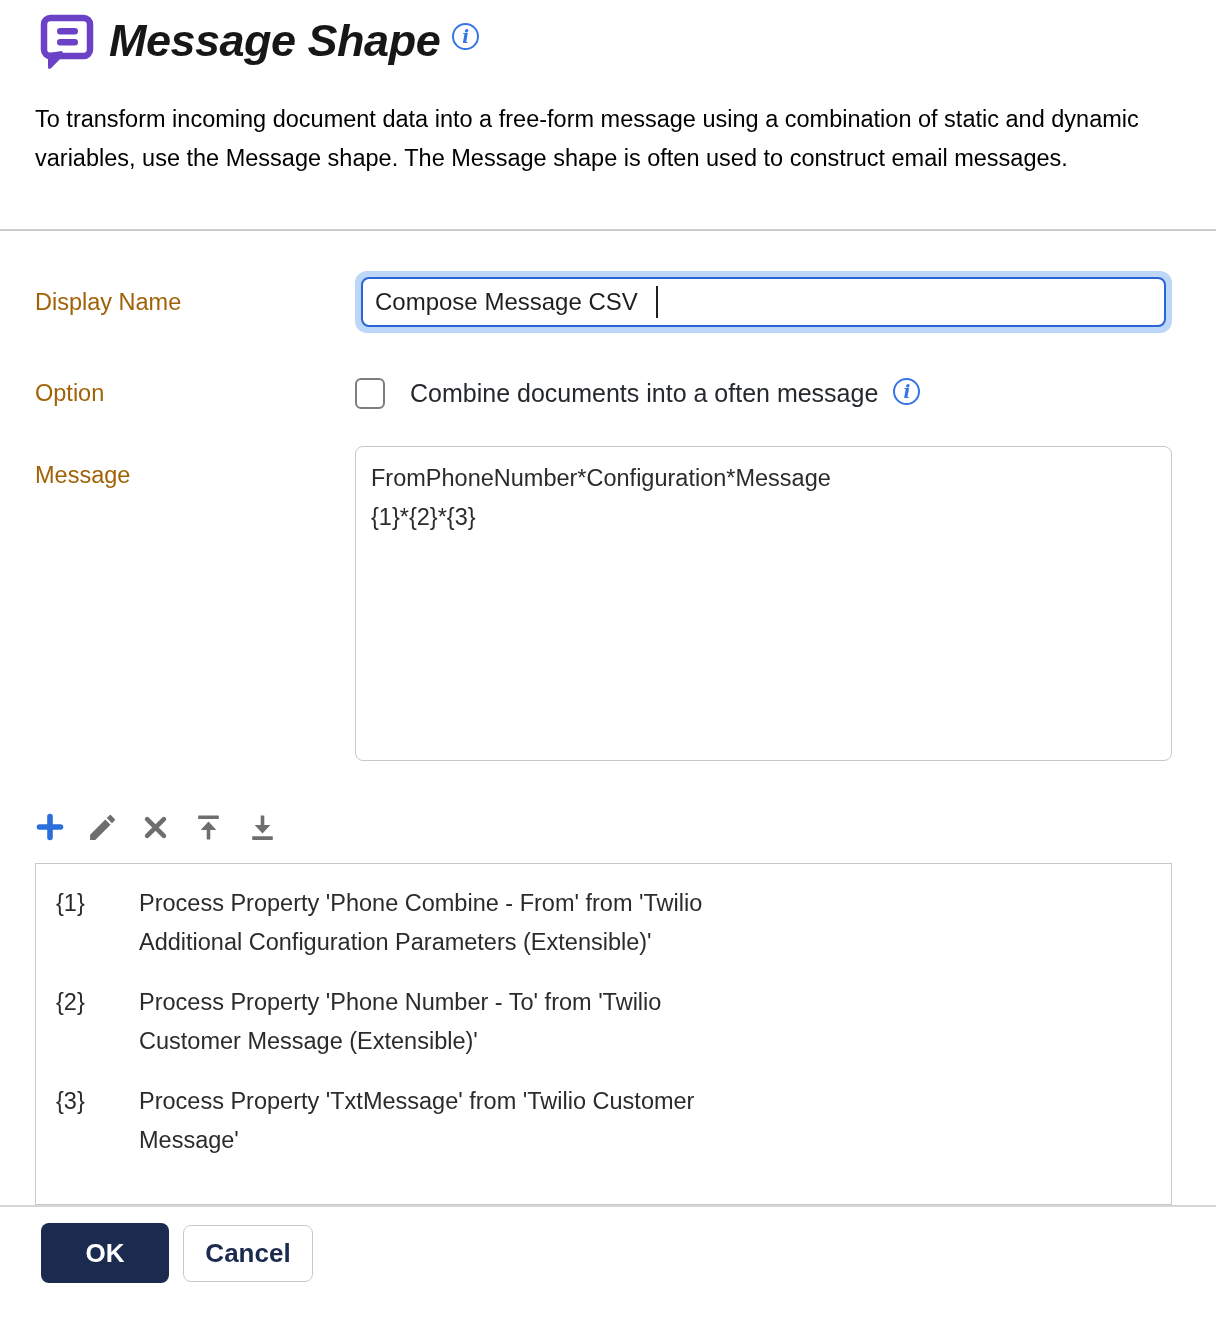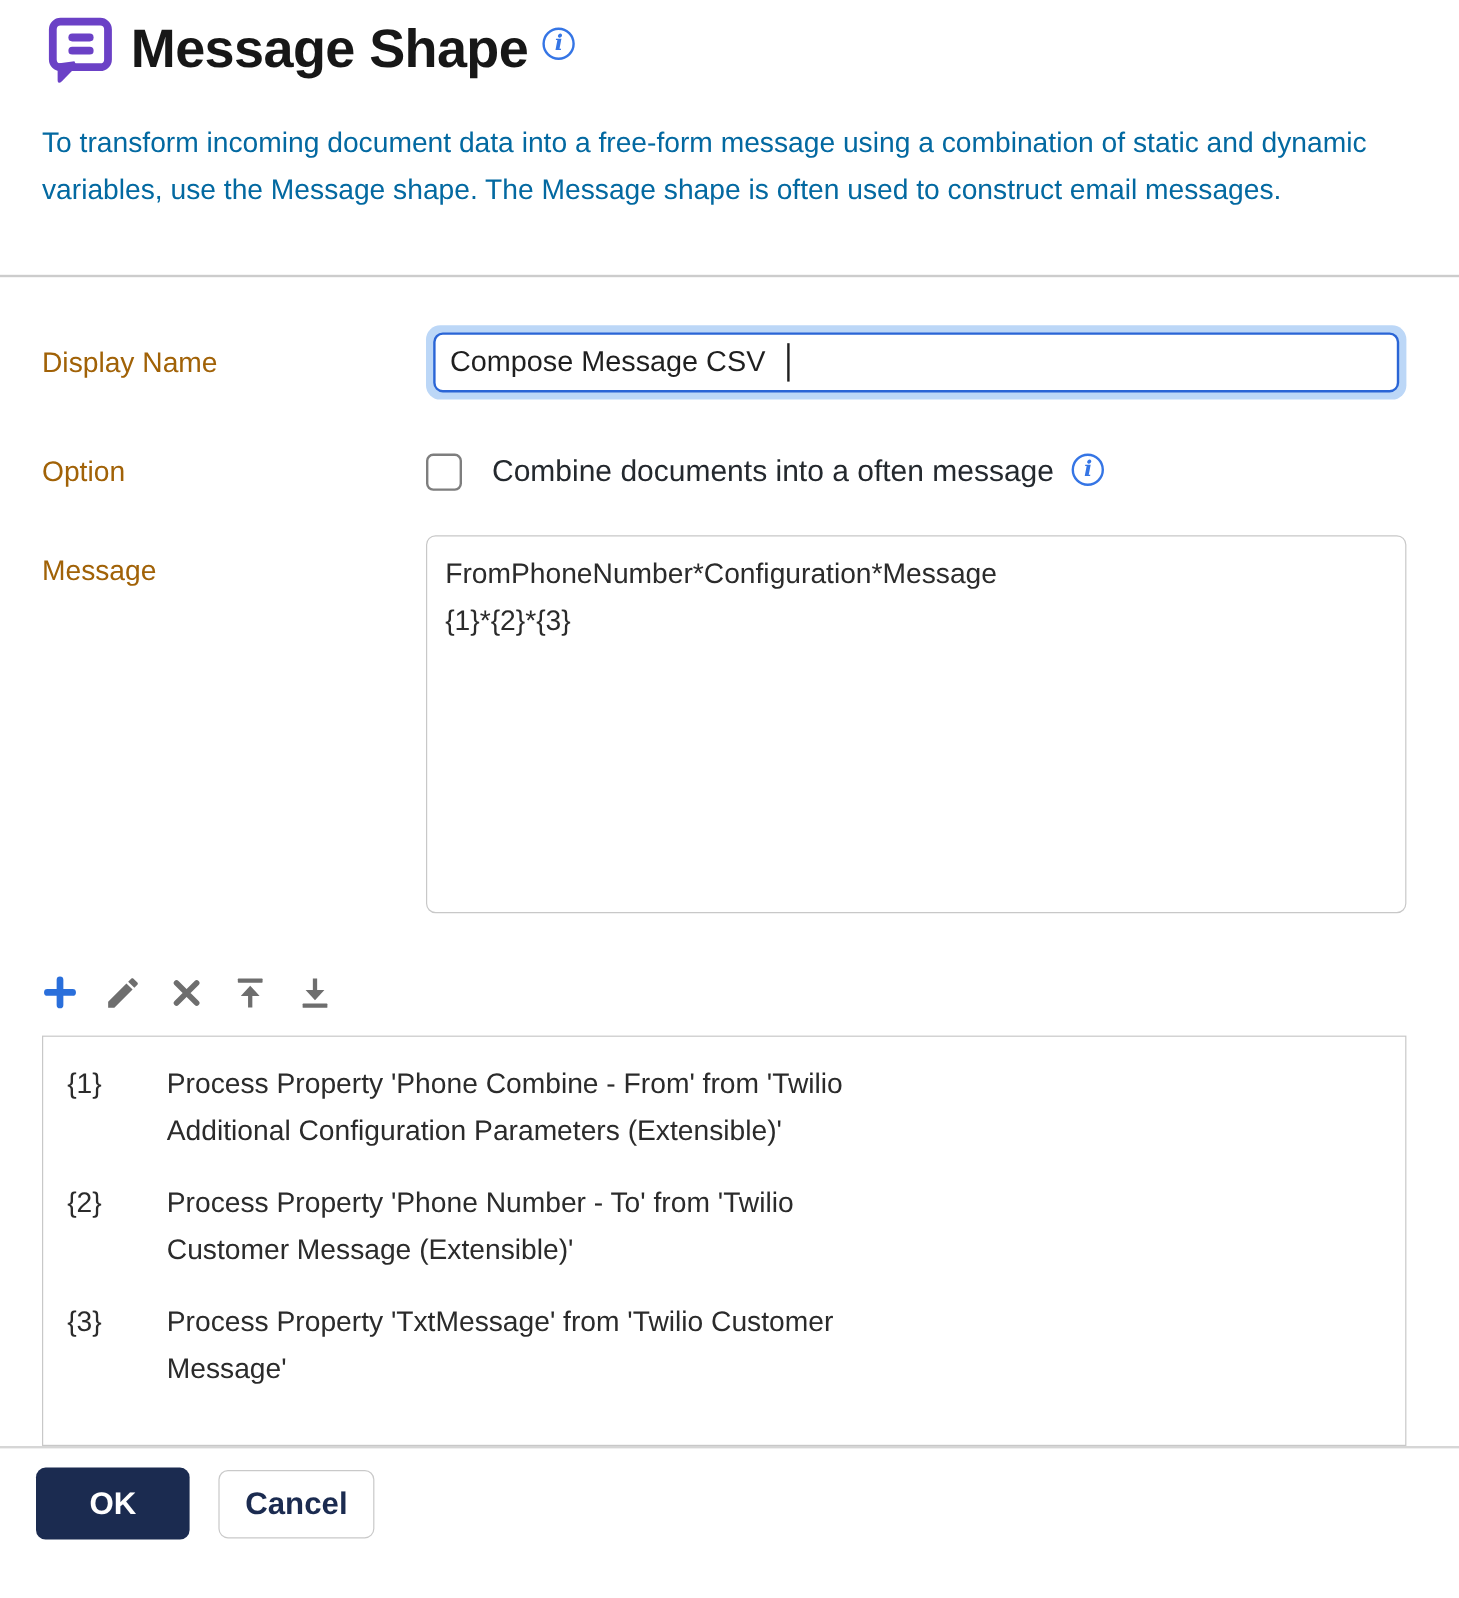--- a/index.html
+++ b/index.html
@@ -6,32 +6,32 @@
   html, body { margin: 0; padding: 0; }
   body {
     width: 1216px; height: 1332px; overflow: hidden;
     background: #ffffff; color: #24292e;
     font-family: "Liberation Sans", sans-serif;
   }
 
   
   .header { display: flex; align-items: flex-start; padding: 10px 35px 0 35px; }
   .bubble-icon { width: 64px; height: 62px; flex: none; margin-top: 1px; }
-  .page-title { font-size: 45px; font-weight: 700; color: #171717; margin: 0 0 0 10px; line-height: 62px; letter-spacing: -0.5px; }
+  .page-title { font-size: 45px; font-weight: 700; color: #171717; margin: 0 0 0 10px; line-height: 62px; letter-spacing: -0.5px; font-style: italic; }
   .info-badge {
     display: inline-flex; align-items: center; justify-content: center;
     width: 27px; height: 27px; border: 2px solid #3575E5; border-radius: 50%;
     color: #3575E5; font-family: "DejaVu Serif", serif; font-style: italic;
     font-weight: 700; font-size: 18px; line-height: 1; flex: none;
     background: #fff; cursor: pointer;
   }
   .title-info { margin: 13px 0 0 12px; }
 
   
-  .description { margin: 27px 35px 0 35px; max-width: 1152px; font-size: 23.5px; line-height: 38.5px; color: #0369a1; }
+  .description { margin: 27px 35px 0 35px; max-width: 1152px; font-size: 23.5px; line-height: 38.5px; color: #000000; }
 
   .divider { height: 2px; background: #cccccc; margin-top: 52px; }
 
   
   .form { padding: 0 44px 0 35px; }
   .form-row { display: flex; align-items: flex-start; }
   .row-label { width: 320px; flex: none; font-size: 23.5px; color: #a16207; }
 
   .row-display-name { margin-top: 40px; }
   .row-display-name .row-label { padding-top: 18px; }
@@ -69,21 +69,21 @@
   .listbox {
     border: 1.5px solid #c8c8c8; margin-top: 18px; height: 342px;
     padding: 20px 0 0 20px; overflow: hidden; background: #fff;
   }
   .var-row { display: flex; margin-bottom: 22px; font-size: 23.5px; line-height: 38.5px; color: #2b2b2b; cursor: default; }
   .var-key { width: 83px; flex: none; }
   .var-desc { max-width: 608px; }
 
   
   .footer-divider { height: 2px; background: #d6d6d6; }
-  .footer { display: flex; align-items: center; gap: 24px; padding: 16px 0 0 30px; }
+  .footer { display: flex; align-items: center; gap: 14px; padding: 16px 0 0 41px; }
   .btn { font-family: "Liberation Sans", sans-serif; font-weight: 700; font-size: 26px; border-radius: 8px; cursor: pointer; }
   .btn-ok { width: 128px; height: 60px; background: #1B2B50; color: #ffffff; border: none; }
   .btn-cancel { width: 130px; height: 57px; background: #ffffff; color: #1B2B50; border: 1.5px solid #c9c9c9; }
 </style>
 </head>
 <body>
 
 <div class="header">
   <svg class="bubble-icon" viewBox="0 0 64 62">
     <rect x="9" y="7" width="46" height="38" rx="6.5" fill="#ffffff" stroke="#6B41C6" stroke-width="6.5"></rect>

